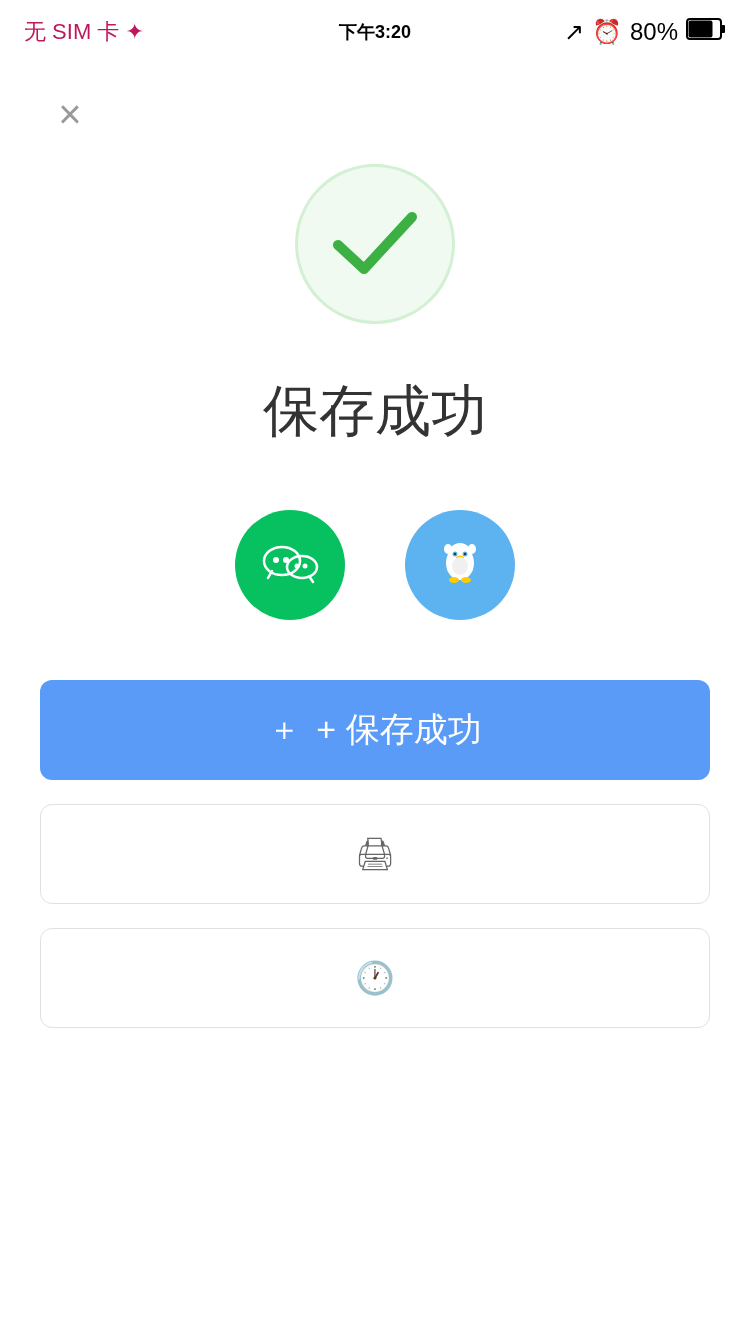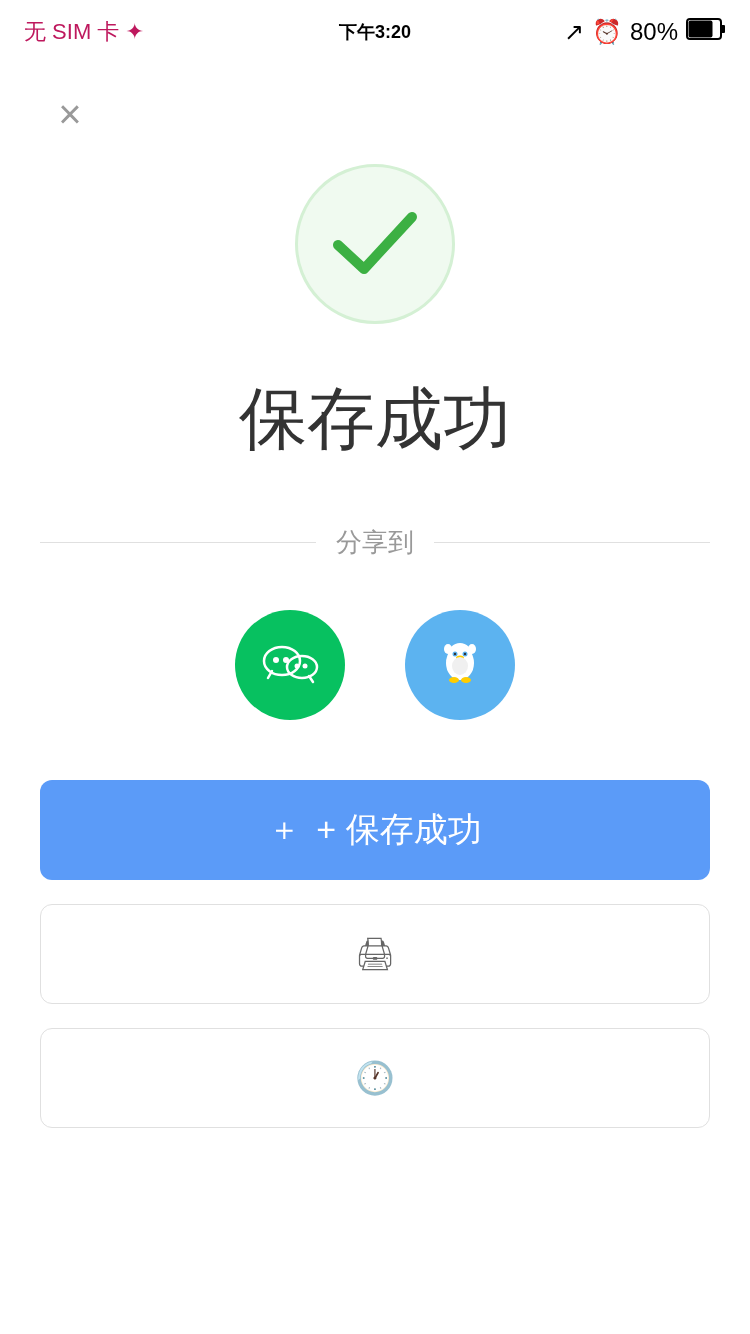--- a/index.html
+++ b/index.html
@@ -92,21 +92,21 @@
       background: #f0faf0;
       border: 3px solid #d4f0d4;
       display: flex;
       align-items: center;
       justify-content: center;
       margin-bottom: 50px;
     }
 
     
     .success-title {
-      font-size: 68px;
+      font-size: 56px;
       font-weight: 500;
       color: #333;
       margin-bottom: 60px;
     }
 
     
     .share-section {
       width: 100%;
       margin-bottom: 60px;
     }
@@ -238,25 +238,20 @@
 
   <div class="success-circle">
     <svg width="90" height="75" viewBox="0 0 90 75">
       <polyline points="8,38 34,62 82,10" fill="none" stroke="#3cb043" stroke-width="10" stroke-linecap="round" stroke-linejoin="round"></polyline>
     </svg>
   </div>
 
   <div class="success-title">保存成功</div>
 
   <div class="share-section">
-    <div class="share-divider">
-      <div class="divider-line"></div>
-      <span class="share-label">分享到</span>
-      <div class="divider-line"></div>
-    </div>
     <div class="share-icons">
 
       <div class="share-icon-btn wechat-btn">
         <svg class="wechat-svg" viewBox="0 0 65 65">
 
           <ellipse cx="24" cy="28" rx="18" ry="14" fill="none" stroke="white" stroke-width="2.5"></ellipse>
           <ellipse cx="44" cy="34" rx="15" ry="11" fill="none" stroke="white" stroke-width="2.5"></ellipse>
           <circle cx="18" cy="27" r="3" fill="white"></circle>
           <circle cx="28" cy="27" r="3" fill="white"></circle>
           <circle cx="39" cy="33" r="2.5" fill="white"></circle>

